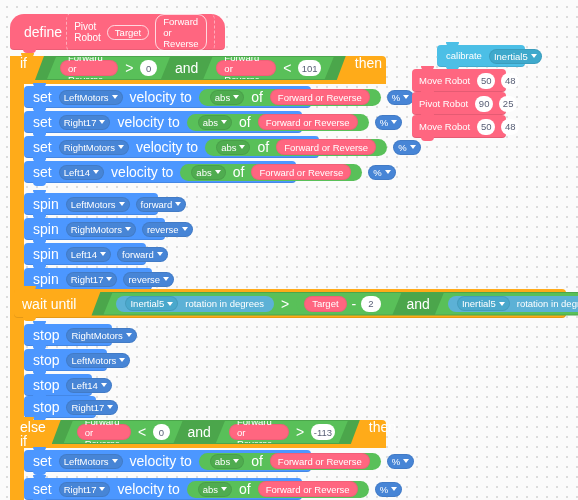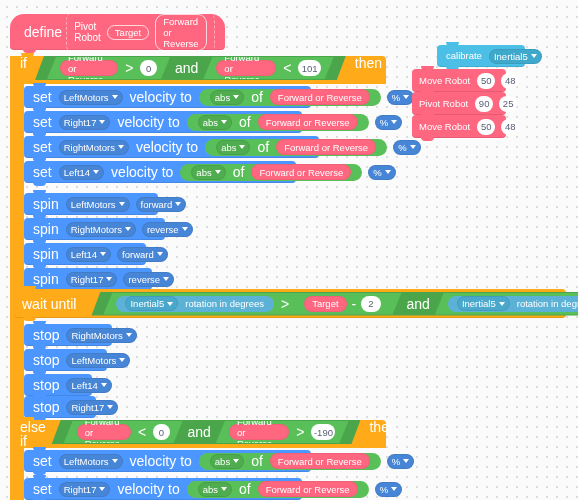--- a/index.html
+++ b/index.html
@@ -368,21 +368,21 @@
     <div class="hexwrap outer" style="margin-left:2px;">
       <div class="hexwrap inner">
         <span class="oval var">Forward or Reverse</span>
         <span class="label">&lt;</span>
         <span class="oval white">0</span>
       </div>
       <span class="label">and</span>
       <div class="hexwrap inner">
         <span class="oval var">Forward or Reverse</span>
         <span class="label">&gt;</span>
-        <span class="oval white">-190</span>
+        <span class="oval white">-113</span>
       </div>
     </div>
     <span class="label" style="margin-left:4px;">then</span>
   </div>
 
   <div class="blk stack c-motion" style="left:24px; top:450px; width:287px;">
     <span class="label">set</span>
     <span class="field mot">
         <span>LeftMotors</span>
         <i class="caret"></i>

